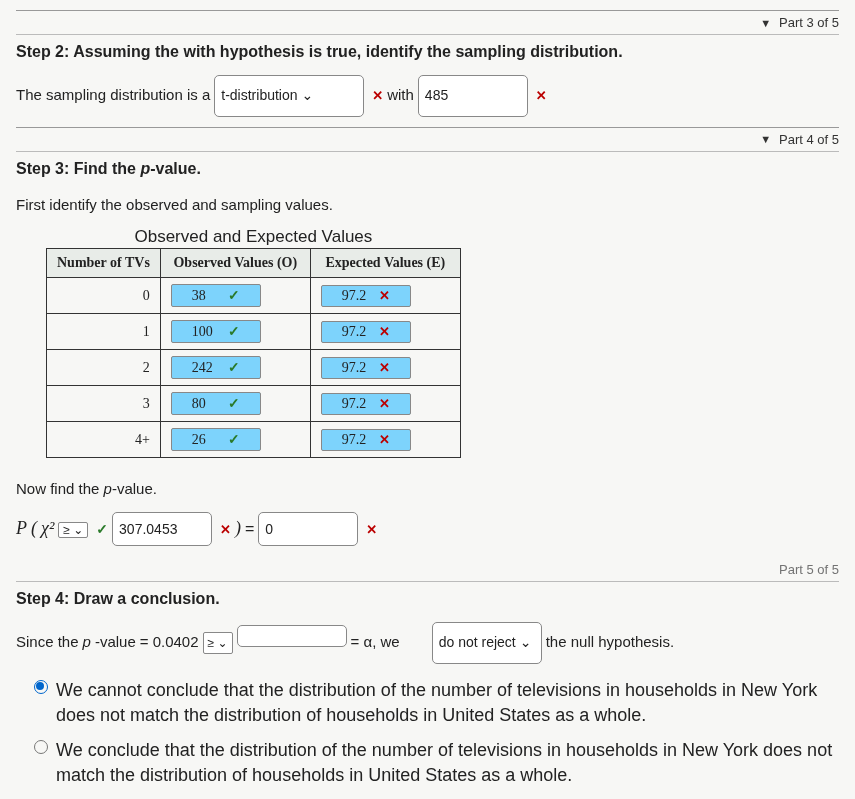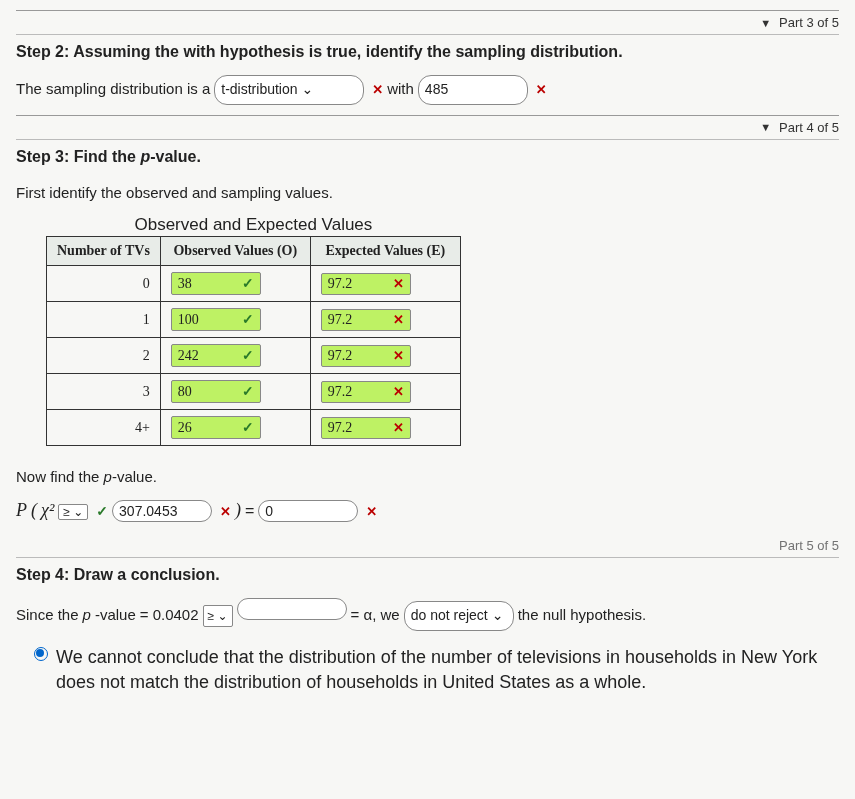--- a/index.html
+++ b/index.html
@@ -25,22 +25,22 @@
   .part-header .triangle { font-size: 11px; cursor: pointer; }
   .step-title {
     font-weight: bold;
     font-size: 16px;
     margin: 8px 0 14px 0;
   }
   .text-line { margin: 10px 0; line-height: 1.7; }
   .fld {
     display: inline-block;
     border: 1px solid #888;
-    border-radius: 13px;
-    padding: 2px 6px;
+    border-radius: 5px;
+    padding: 8px 6px;
     font-size: 14px;
     background: #fff;
     vertical-align: middle;
     min-height: 22px;
   }
   .mark-x {
     display:inline-block;
     color:#b00;
     font-weight:bold;
     font-size:13px;
@@ -70,21 +70,21 @@
     padding: 6px 10px;
     font-size: 14px;
     font-family: Liberation Serif, serif;
   }
   table.obs-exp th { background:#e8ece8; font-weight:bold; }
   table.obs-exp td { text-align:right; }
   table.obs-exp td.cell-input { text-align:left; min-width:150px;}
   .cell-box {
     display:inline-flex; align-items:center;
     border:1px solid #888; border-radius:2px;
-    padding:2px 6px; min-width:90px; background:#bef264;
+    padding:2px 20px; min-width:90px; background:#7dd3fc;
     justify-content: space-between;
   }
   .cell-box .val { flex:1; text-align:left; }
   .formula-line { margin: 8px 0 12px 0; font-size:16px; }
   .formula-line .pchi { font-style: italic; font-family: "Times New Roman", serif; font-size:18px; }
   .small-select {
     display:inline-block; border:1px solid #888; border-radius:2px;
     padding:0 4px; font-size:12px; background:#fff;
   }
   .part-right-only {
@@ -248,25 +248,29 @@
     <span>-value</span>
   <span>= 0.0402</span>
   <span class="small-select">
     <span>≥</span>
     <span class="caret">⌄</span>
   </span>
   <span class="fld" style="min-width:110px;">
     <span></span>
   </span>
   <span>= α, we</span>
-  <span class="fld" style="min-width:110px;">
+  <span class="fld" style="min-width:110px;margin-left:28px;">
     <span>do not reject</span>
     <span class="caret">⌄</span>
   </span>
   <span>the null hypothesis.</span>
 </div>
 
 <div class="radio-block">
   <div class="radio-row">
     <span class="radio selected"></span>
     <span>We cannot conclude that the distribution of the number of televisions in households in New York does not match the distribution of households in United States as a whole.</span>
   </div>
+  <div class="radio-row">
+    <span class="radio gray"></span>
+    <span>We conclude that the distribution of the number of televisions in households in New York does not match the distribution of households in United States as a whole.</span>
+  </div>
 </div>
 
 </body></html>

